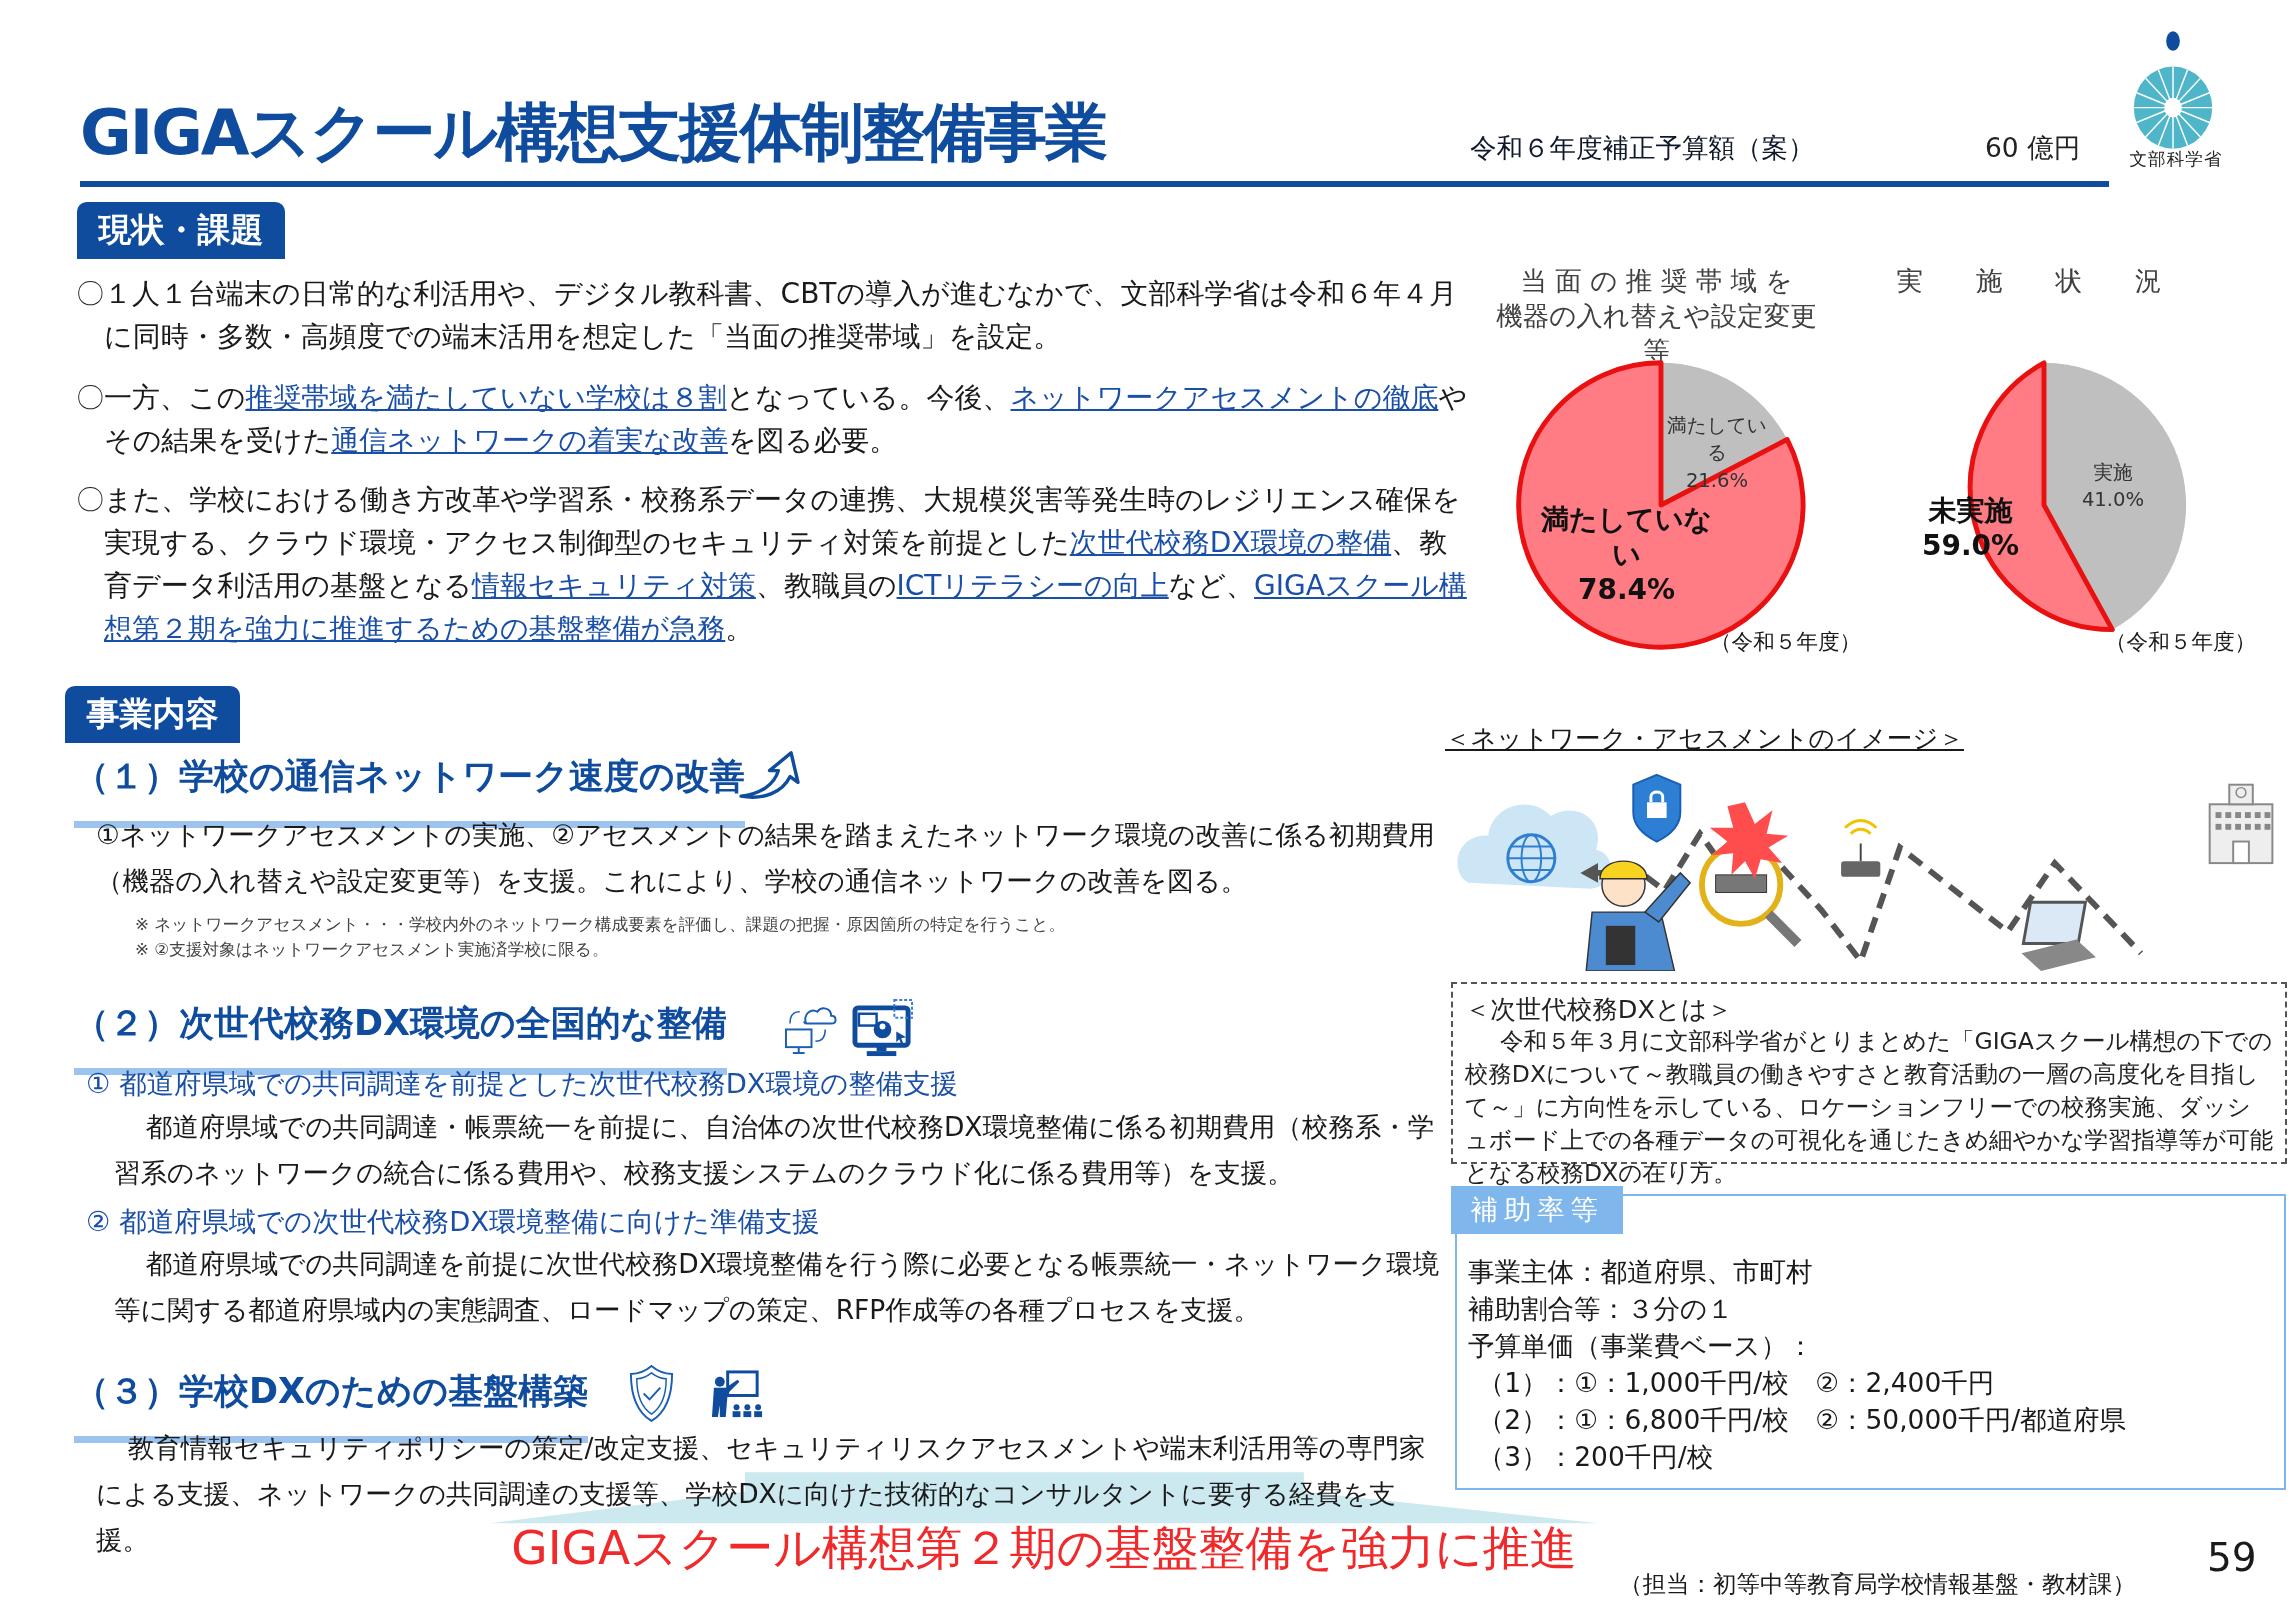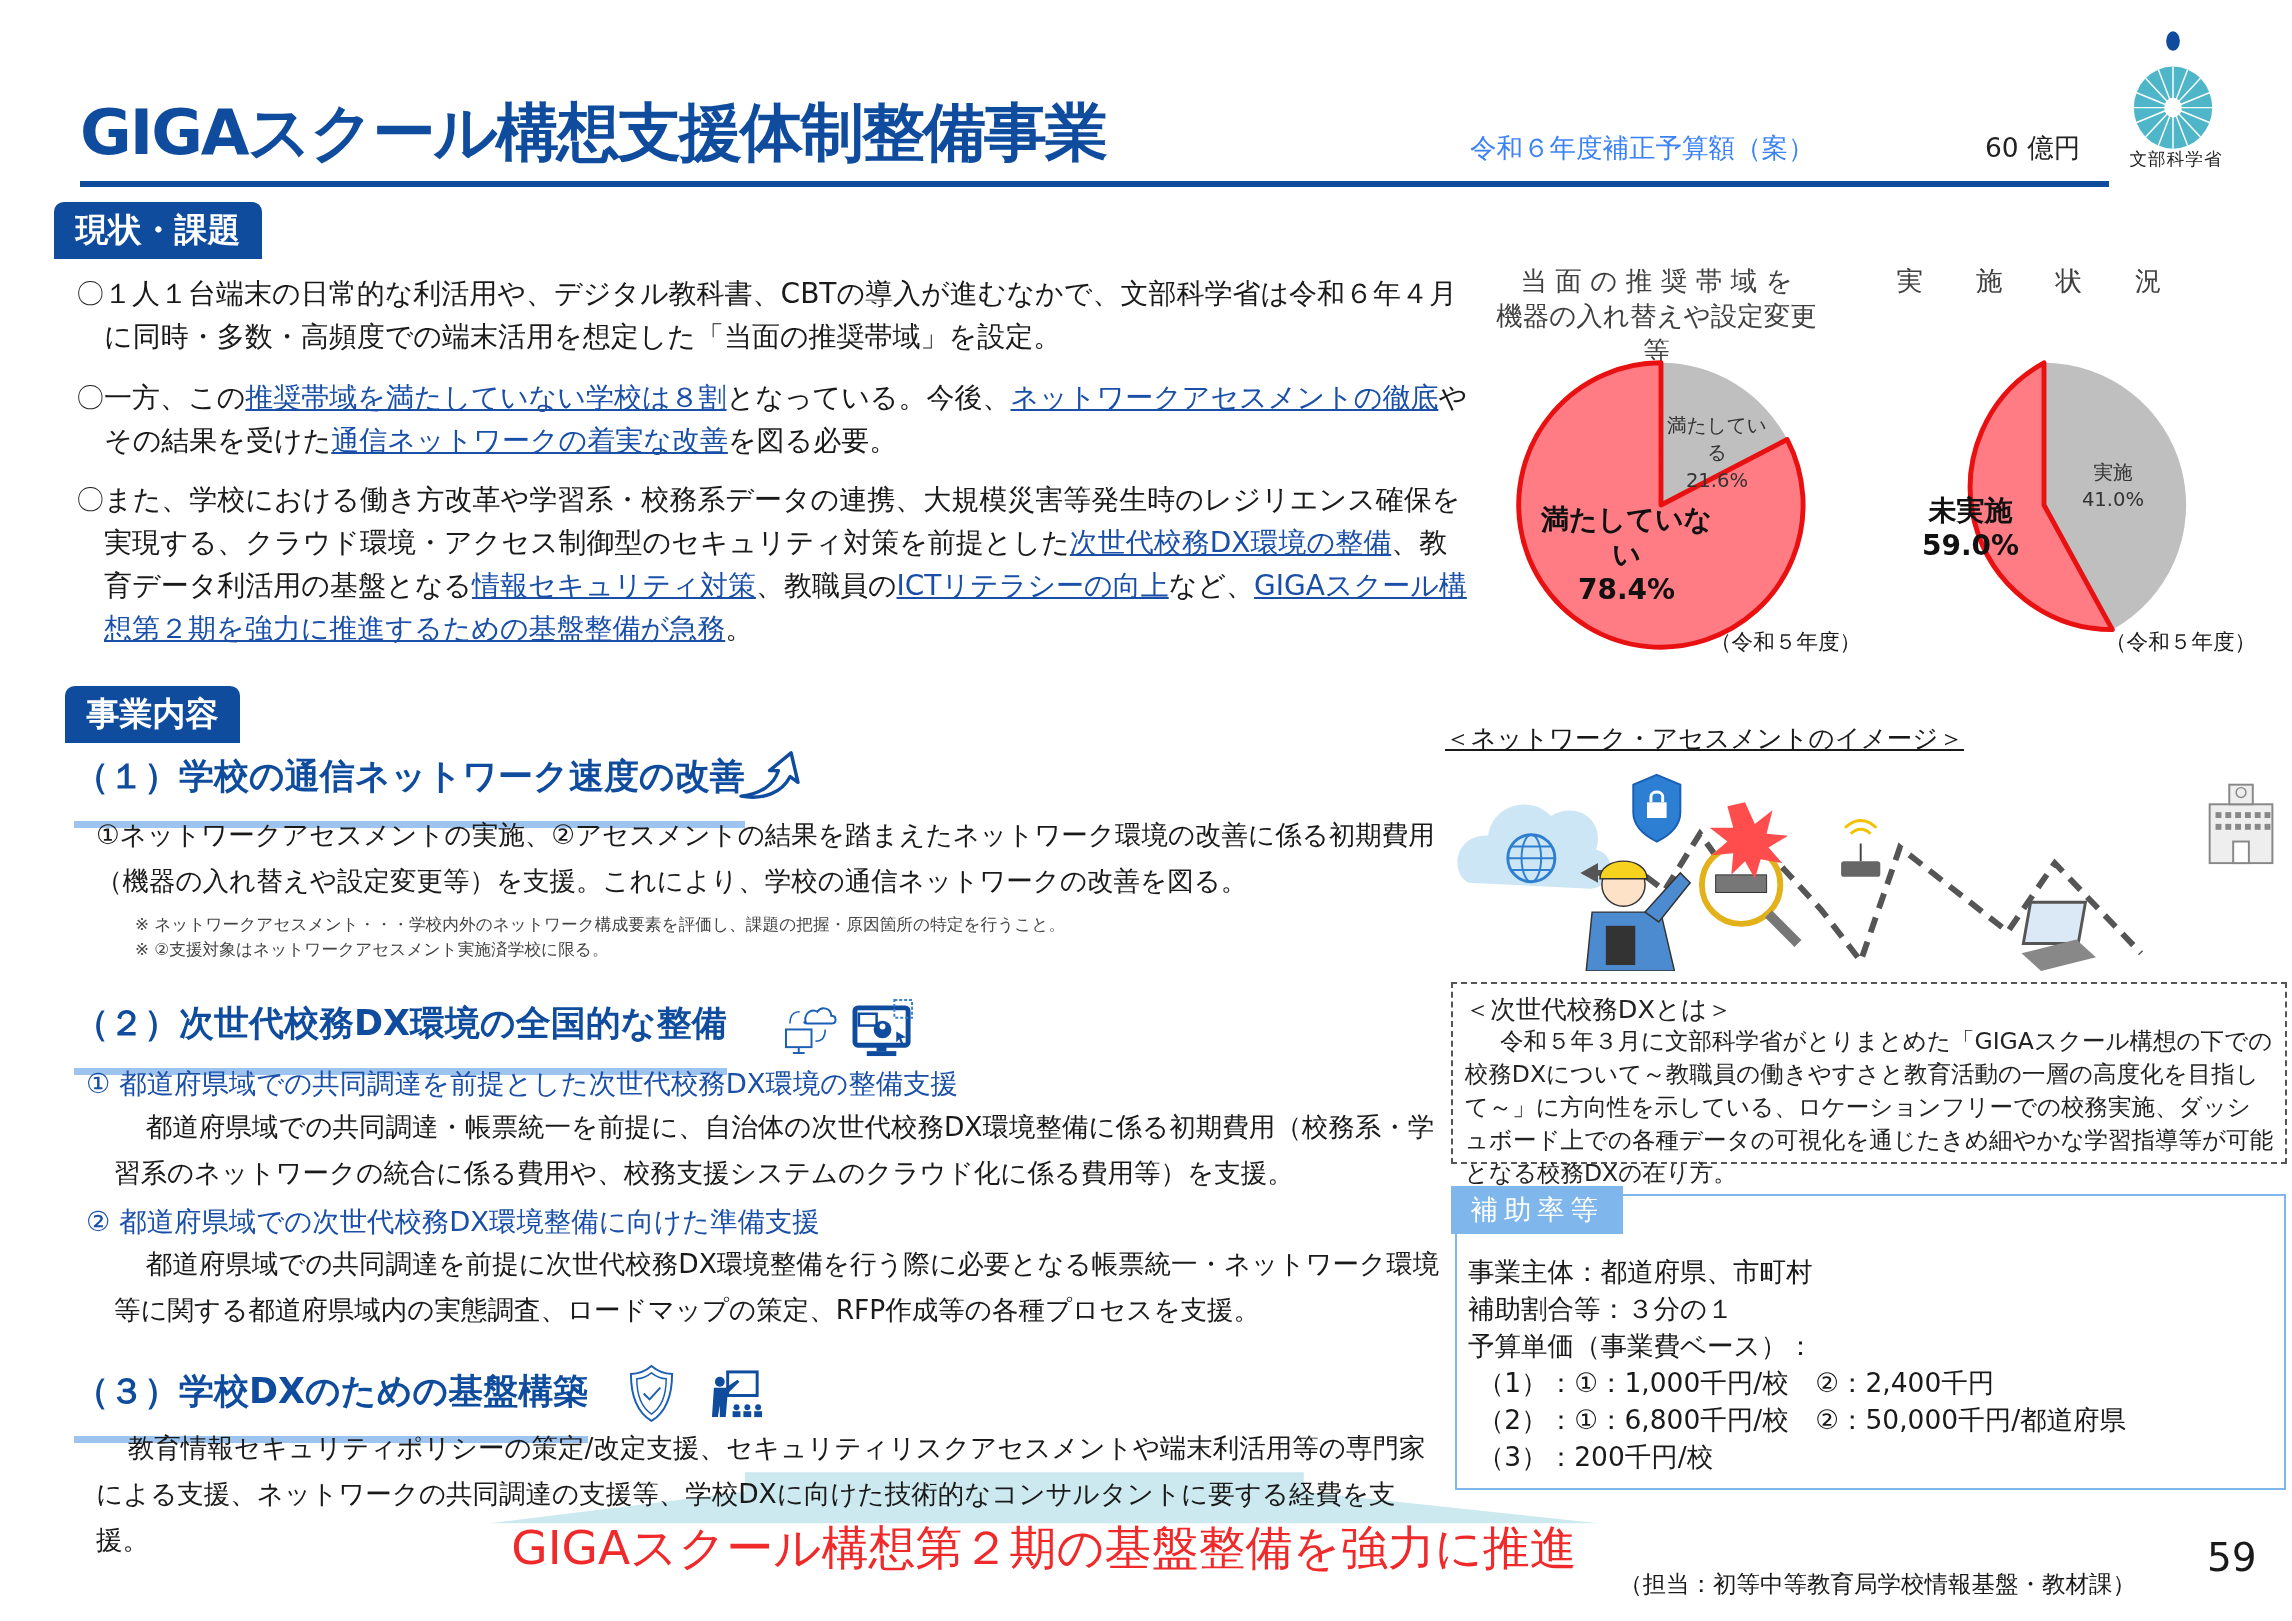--- a/index.html
+++ b/index.html
@@ -1,21 +1,21 @@
 <!DOCTYPE html>
 <html><head>
 <meta charset="utf-8">
 <style>
   html, body { margin:0; padding:0; background:#ffffff; }
   body { width:2293px; height:1621px; position:relative; overflow:hidden;
          font-family:"DejaVu Sans","Liberation Sans",sans-serif; color:#1a1a1a; }
   .abs { position:absolute; }
   .title { left:80px; top:90px; font-size:63px; font-weight:bold; color:#0f4c9e; letter-spacing:-2px; white-space:nowrap; }
   .title-rule { left:80px; top:181px; width:2029px; height:5.9px; background:#0f4c9e; }
-  .budget-label { left:1470px; top:130px; font-size:26.5px; color:#3b82f6; white-space:nowrap; }
+  .budget-label { left:1470px; top:130px; font-size:26.5px; color:#0f172a; white-space:nowrap; }
   .budget-value { left:1985px; top:130px; font-size:26.5px; color:#222; white-space:nowrap; }
   .logo { left:2127px; top:29px; width:93px; height:147px; }
   .logo-text { left:2122px; top:147px; width:108px; text-align:center; font-size:17.6px; color:#222; letter-spacing:1px; }
 
   .sec-tag { background:#0f4c9e; color:#fff; font-weight:bold; font-size:33px; border-radius:9.8px 9.8px 0 0; padding:5.9px 21.6px; white-space:nowrap; }
   .para { font-size:28px; line-height:43px; color:#1a1a1a; }
   .para .lnk { color:#1a4fa8; text-decoration:underline; }
   .bullet-para { position:absolute; left:76px; width:1367px; text-indent:-1em; padding-left:1em; }
 
   .sub-head { font-size:35px; font-weight:bold; color:#0f4c9e; white-space:nowrap; padding-bottom:21px; border-bottom:7.8px solid #9cc4ee; }
@@ -61,21 +61,21 @@
       <line x1="32" y1="41" x2="62" y2="119"></line>
       <line x1="62" y1="41" x2="32" y2="119"></line>
       <line x1="8" y1="64" x2="86" y2="96"></line>
       <line x1="86" y1="64" x2="8" y2="96"></line>
     </g>
     <ellipse cx="47" cy="80" rx="9" ry="10" fill="#ffffff"></ellipse>
   </svg>
 </div>
 <div class="abs logo-text">文部科学省</div>
 
-<div class="abs sec-tag" style="left:54px; top:202px;">現状・課題</div>
+<div class="abs sec-tag" style="left:77px; top:202px;">現状・課題</div>
 
 <div class="para bullet-para" style="top:272px;">
   <span>〇１人１台端末の日常的な利活用や、デジタル教科書、CBTの導入が進むなかで、文部科学省は令和６年４月に同時・多数・高頻度での端末活用を想定した「当面の推奨帯域」を設定。</span>
 </div>
 <div class="para bullet-para" style="top:376px;">
   <span>〇一方、この</span><span class="lnk">推奨帯域を満たしていない学校は８割</span><span>となっている。今後、</span><span class="lnk">ネットワークアセスメントの徹底</span><span>やその結果を受けた</span><span class="lnk">通信ネットワークの着実な改善</span><span>を図る必要。</span>
 </div>
 <div class="para bullet-para" style="top:478px;">
   <span>〇また、学校における働き方改革や学習系・校務系データの連携、大規模災害等発生時のレジリエンス確保を実現する、クラウド環境・アクセス制御型のセキュリティ対策を前提とした</span><span class="lnk">次世代校務DX環境の整備</span><span>、教育データ利活用の基盤となる</span><span class="lnk">情報セキュリティ対策</span><span>、教職員の</span><span class="lnk">ICTリテラシーの向上</span><span>など、</span><span class="lnk">GIGAスクール構想第２期を強力に推進するための基盤整備が急務</span><span>。</span>
 </div>

